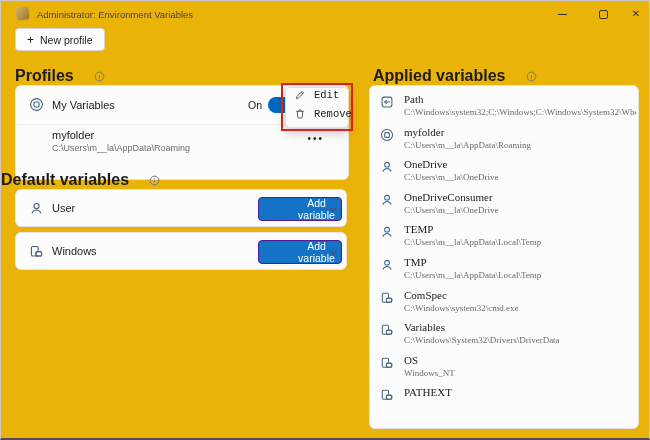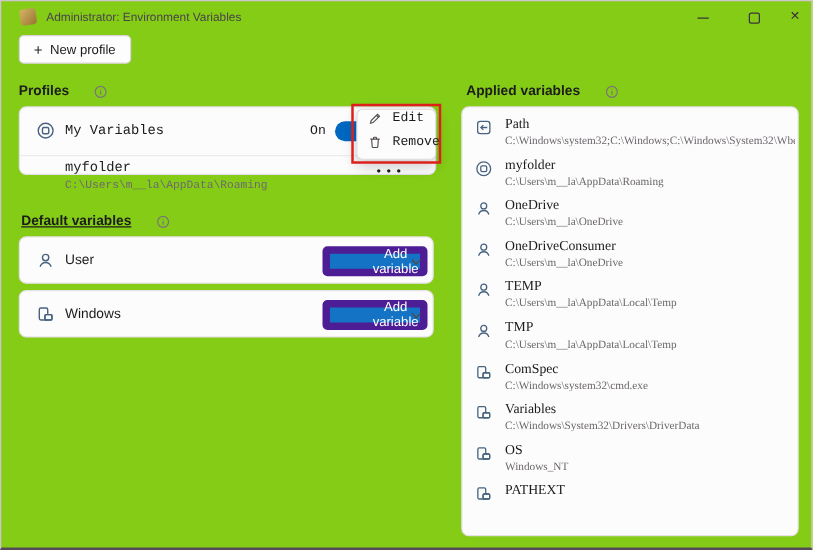--- a/index.html
+++ b/index.html
@@ -1,19 +1,19 @@
 <!DOCTYPE html>
 <html><head>
 <meta charset="utf-8">
 <style>
   * { margin:0; padding:0; box-sizing:border-box; }
   html,body { width:650px; height:440px; font-family:"Liberation Sans", sans-serif; }
   .window {
     position:relative; width:650px; height:440px;
-    background:#84cc16; overflow:hidden;
+    background:#eab308; overflow:hidden;
     border:1px solid #cfc6cf; border-bottom:2px solid #554a58;
   }
   
   .titlebar { position:absolute; left:0; top:0; width:100%; height:26px; }
   .app-icon {
     position:absolute; left:15px; top:6px; width:13px; height:13px;
     border-radius:3px; background:linear-gradient(135deg,#d8b468,#97742f);
     transform:rotate(-8deg);
   }
   .win-title { position:absolute; left:36px; top:8px; font-size:9.5px; color:#4a444a; }
@@ -27,29 +27,29 @@
   
   .new-profile {
     position:absolute; left:14px; top:27px; height:23px; padding:0 11px;
     display:flex; align-items:center; gap:6px;
     background:#fdfdfd; border:1px solid #d9d3d9; border-radius:4px;
     font-size:10.5px; color:#1b1b1b;
   }
   .plus { font-size:12px; color:#1b1b1b; line-height:1; }
   
   .heading { position:absolute; display:flex; align-items:center; gap:20px;
-    font-size:11px; font-weight:bold; color:#1c1c1c; }
+    font-size:16px; font-weight:bold; color:#1c1c1c; }
   .h-profiles { left:14px; top:66px; }
-  .h-default  { left:16px; top:170px;text-decoration:underline; }
+  .h-default  { left:0; top:170px; }
   .h-applied  { left:372px; top:66px;justify-content:space-between; }
   .info-icon { width:11px; height:11px; color:#7a747a; display:inline-flex; }
   .info-icon svg { width:11px; height:11px; }
   
   .card { position:absolute; background:#fdfcfd; border:1px solid #e7e1e7; border-radius:6px; }
-  .profiles-card { left:14px; top:84px; width:334px; height:55px;font-family:Liberation Mono, monospace; }
+  .profiles-card { left:14px; top:84px; width:334px; height:95px; }
   .prow1 { position:relative; height:38px; }
   .prow1 .row-label { position:absolute; left:36px; top:13px; font-size:11px; color:#1b1b1b; }
   .type-icon { position:absolute; left:13px; top:11px; width:15px; height:15px; color:#47637f; }
   .type-icon svg { width:100%; height:100%; }
   .on-label { position:absolute; left:232px; top:13px; font-size:10.5px; color:#1b1b1b; }
   .toggle { position:absolute; left:252px; top:11px; width:34px; height:16px;
     border-radius:8px; background:#0067c0; }
   .toggle .knob { position:absolute; right:2px; top:2px; width:12px; height:12px;
     border-radius:50%; background:#ffffff; }
   .pdivider { position:absolute; left:0; top:38px; width:100%; height:1px; background:#ececec; }
@@ -57,21 +57,21 @@
   .prow2 .row-name { position:absolute; left:36px; top:4px; font-size:11px; color:#1b1b1b; }
   .prow2 .row-path { position:absolute; left:36px; top:18px; font-size:9px; color:#6e6a6e; }
   .more-btn { position:absolute; right:24px; top:8px; font-size:10px; letter-spacing:2px;
     color:#1b1b1b; }
   
   .dv-card { width:332px; height:38px; left:14px; }
   .dv-user { top:188px; }
   .dv-system { top:231px; }
   .dv-card .row-label { position:absolute; left:36px; top:12px; font-size:11px; color:#1b1b1b; }
   .add-btn { position:absolute; left:242px; top:7px; width:84px; height:24px;
-    background:#1473c5; color:#ffffff; font-size:10.5px; border:6px solid #4c1d95;
+    background:#1473c5; color:#ffffff; font-size:10.5px; border:1px solid #4c1d95;
     border-radius:4px; display:flex; align-items:center; justify-content:center;padding-left:33px; }
   .chevron { position:absolute; right:6px; top:12px; width:14px; height:14px; color:#4f4a4f; }
   .chevron svg { width:100%; height:100%; }
   
   .applied-card { left:368px; top:84px; width:270px; height:344px;
     overflow:hidden; padding-top:6px; }
   .av-row { position:relative; height:32.6px;font-family:Liberation Serif, serif; }
   .av-icon { position:absolute; left:10px; top:3px; width:14px; height:14px; color:#47637f; }
   .av-icon svg { width:100%; height:100%; }
   .av-name { position:absolute; left:34px; top:1px; font-size:11px; color:#1b1b1b; white-space:nowrap; }

